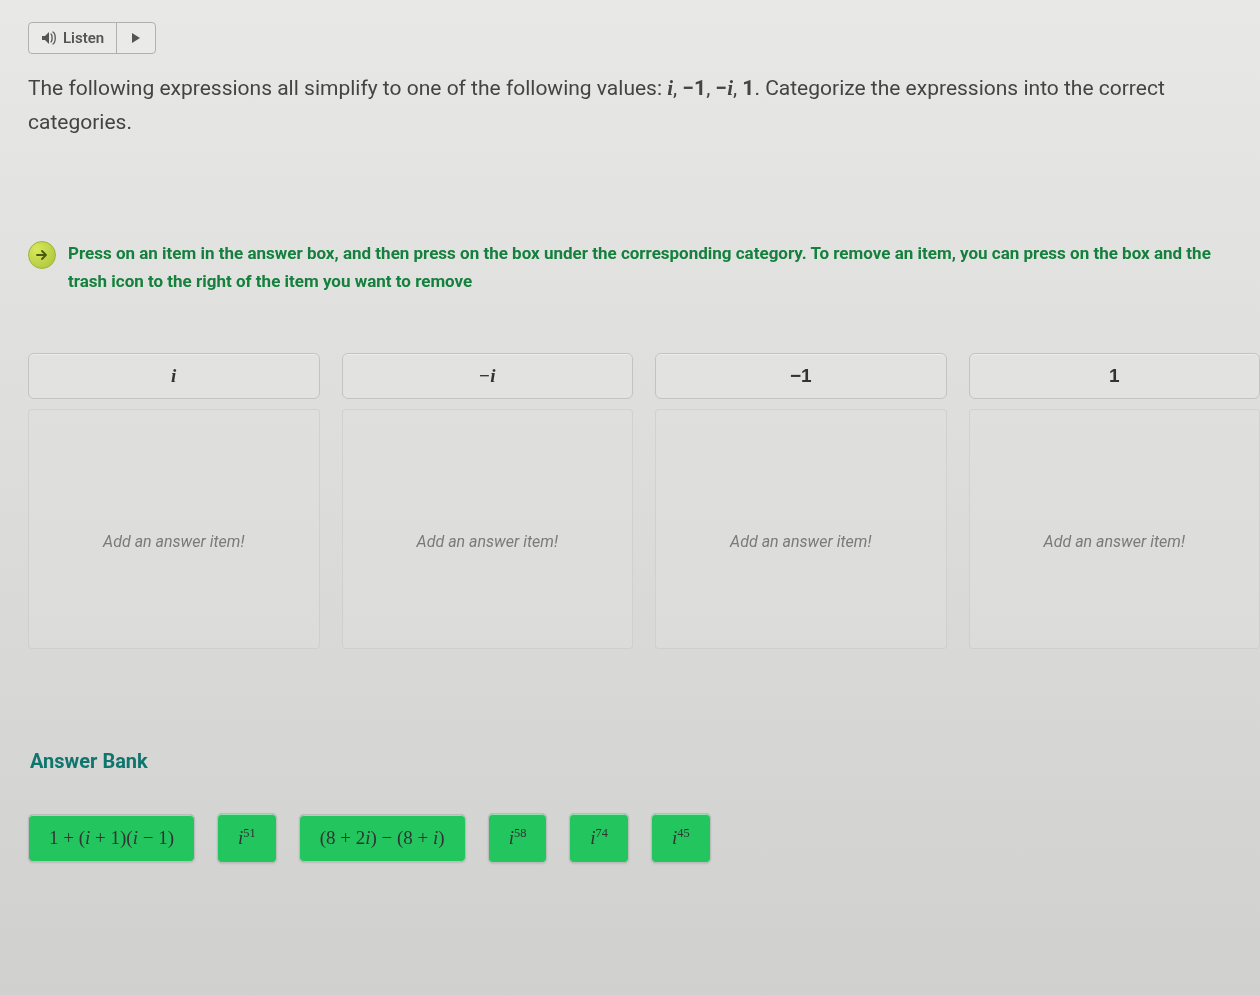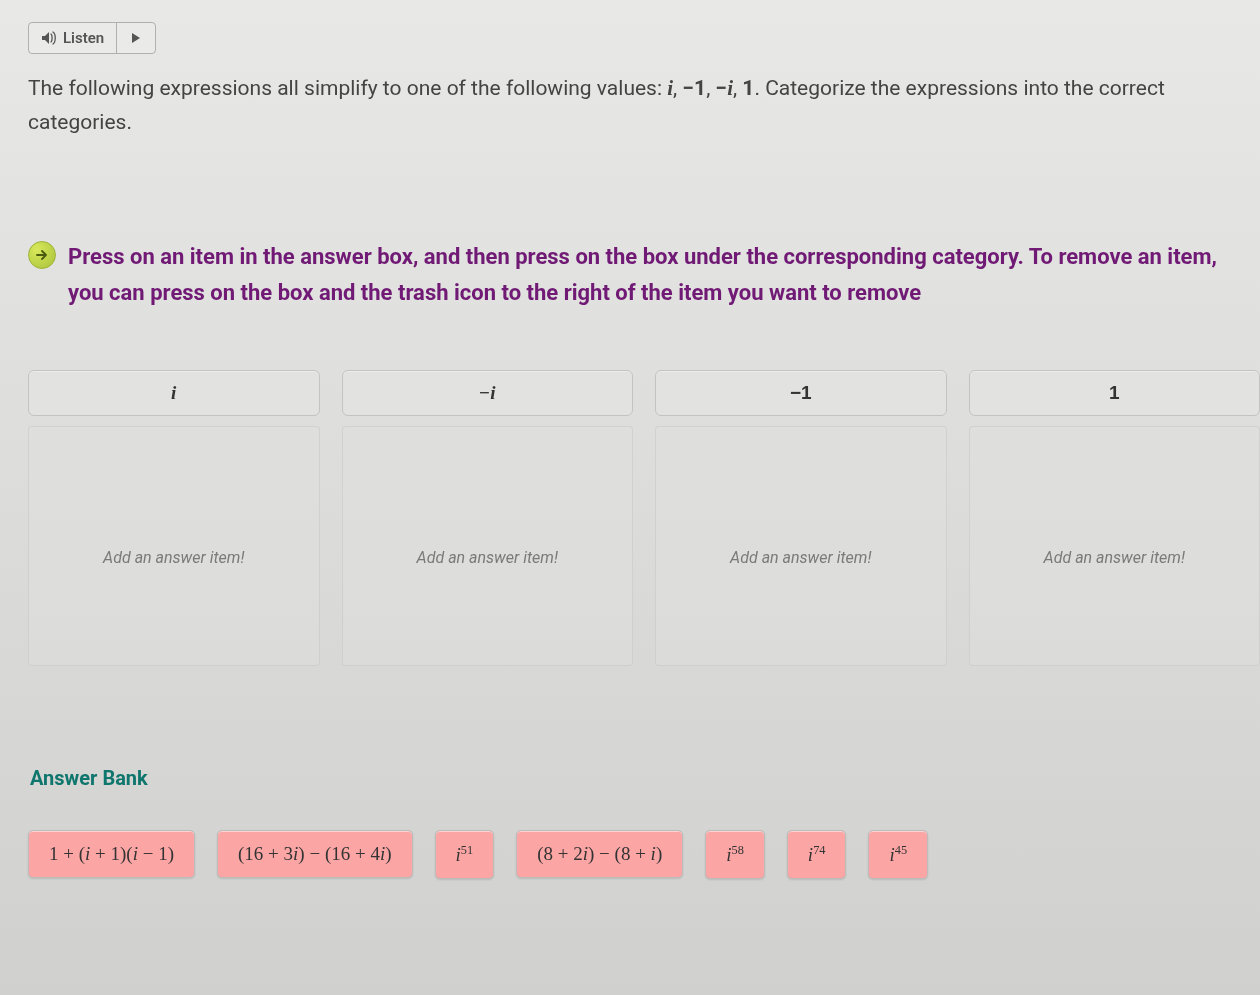--- a/index.html
+++ b/index.html
@@ -59,23 +59,23 @@
     border-radius: 50%;
     background: radial-gradient(circle at 30% 30%, #d8e85a, #a8c23a);
     border: 1px solid #9fb336;
     display: flex; align-items: center; justify-content: center;
     flex-shrink: 0;
     color: #405010;
     font-size: 16px;
     margin-top: 2px;
   }
   .instruction-text {
-    font-size: 22px;
+    font-size: 17px;
     font-weight: 700;
-    color: #701a75;
+    color: #15803d;
     line-height: 1.65;
     padding-right: 8px;
   }
   .categories {
     display: flex;
     gap: 22px;
     margin-bottom: 100px;
   }
   .category {
     flex: 1;
@@ -119,21 +119,21 @@
     margin-bottom: 40px;
     margin-left: 2px;
   }
   .answer-bank {
     display: flex;
     gap: 22px;
     align-items: center;
     flex-wrap: wrap;
   }
   .chip {
-    background: #fca5a5;
+    background: #22c55e;
     border: 1px solid #bcbcba;
     border-radius: 5px;
     padding: 12px 20px;
     font-size: 19px;
     color: #333;
     font-family: Georgia, "Times New Roman", serif;
     cursor: grab;
     box-shadow: 0 1px 2px rgba(0,0,0,0.12), inset 0 1px 0 rgba(255,255,255,0.5);
     white-space: nowrap;
   }
@@ -205,21 +205,20 @@
       <div class="dropzone">
         <div class="dropzone-placeholder">Add an answer item!</div>
       </div>
     </div>
   </div>
 
 
 <div class="answer-bank-label">Answer Bank</div>
 <div class="answer-bank" id="answer-bank">
     <div class="chip">1 + (<span class="mi">i</span> + 1)(<span class="mi">i</span> − 1)</div>
-    <div class="chip">(16 + 3<span class="mi">i</span>) − (16 + 4<span class="mi">i</span>)</div>
     <div class="chip"><span class="mi">i</span><sup>51</sup></div>
     <div class="chip">(8 + 2<span class="mi">i</span>) − (8 + <span class="mi">i</span>)</div>
     <div class="chip"><span class="mi">i</span><sup>58</sup></div>
     <div class="chip"><span class="mi">i</span><sup>74</sup></div>
     <div class="chip"><span class="mi">i</span><sup>45</sup></div>
   </div>
 
 
 
 

